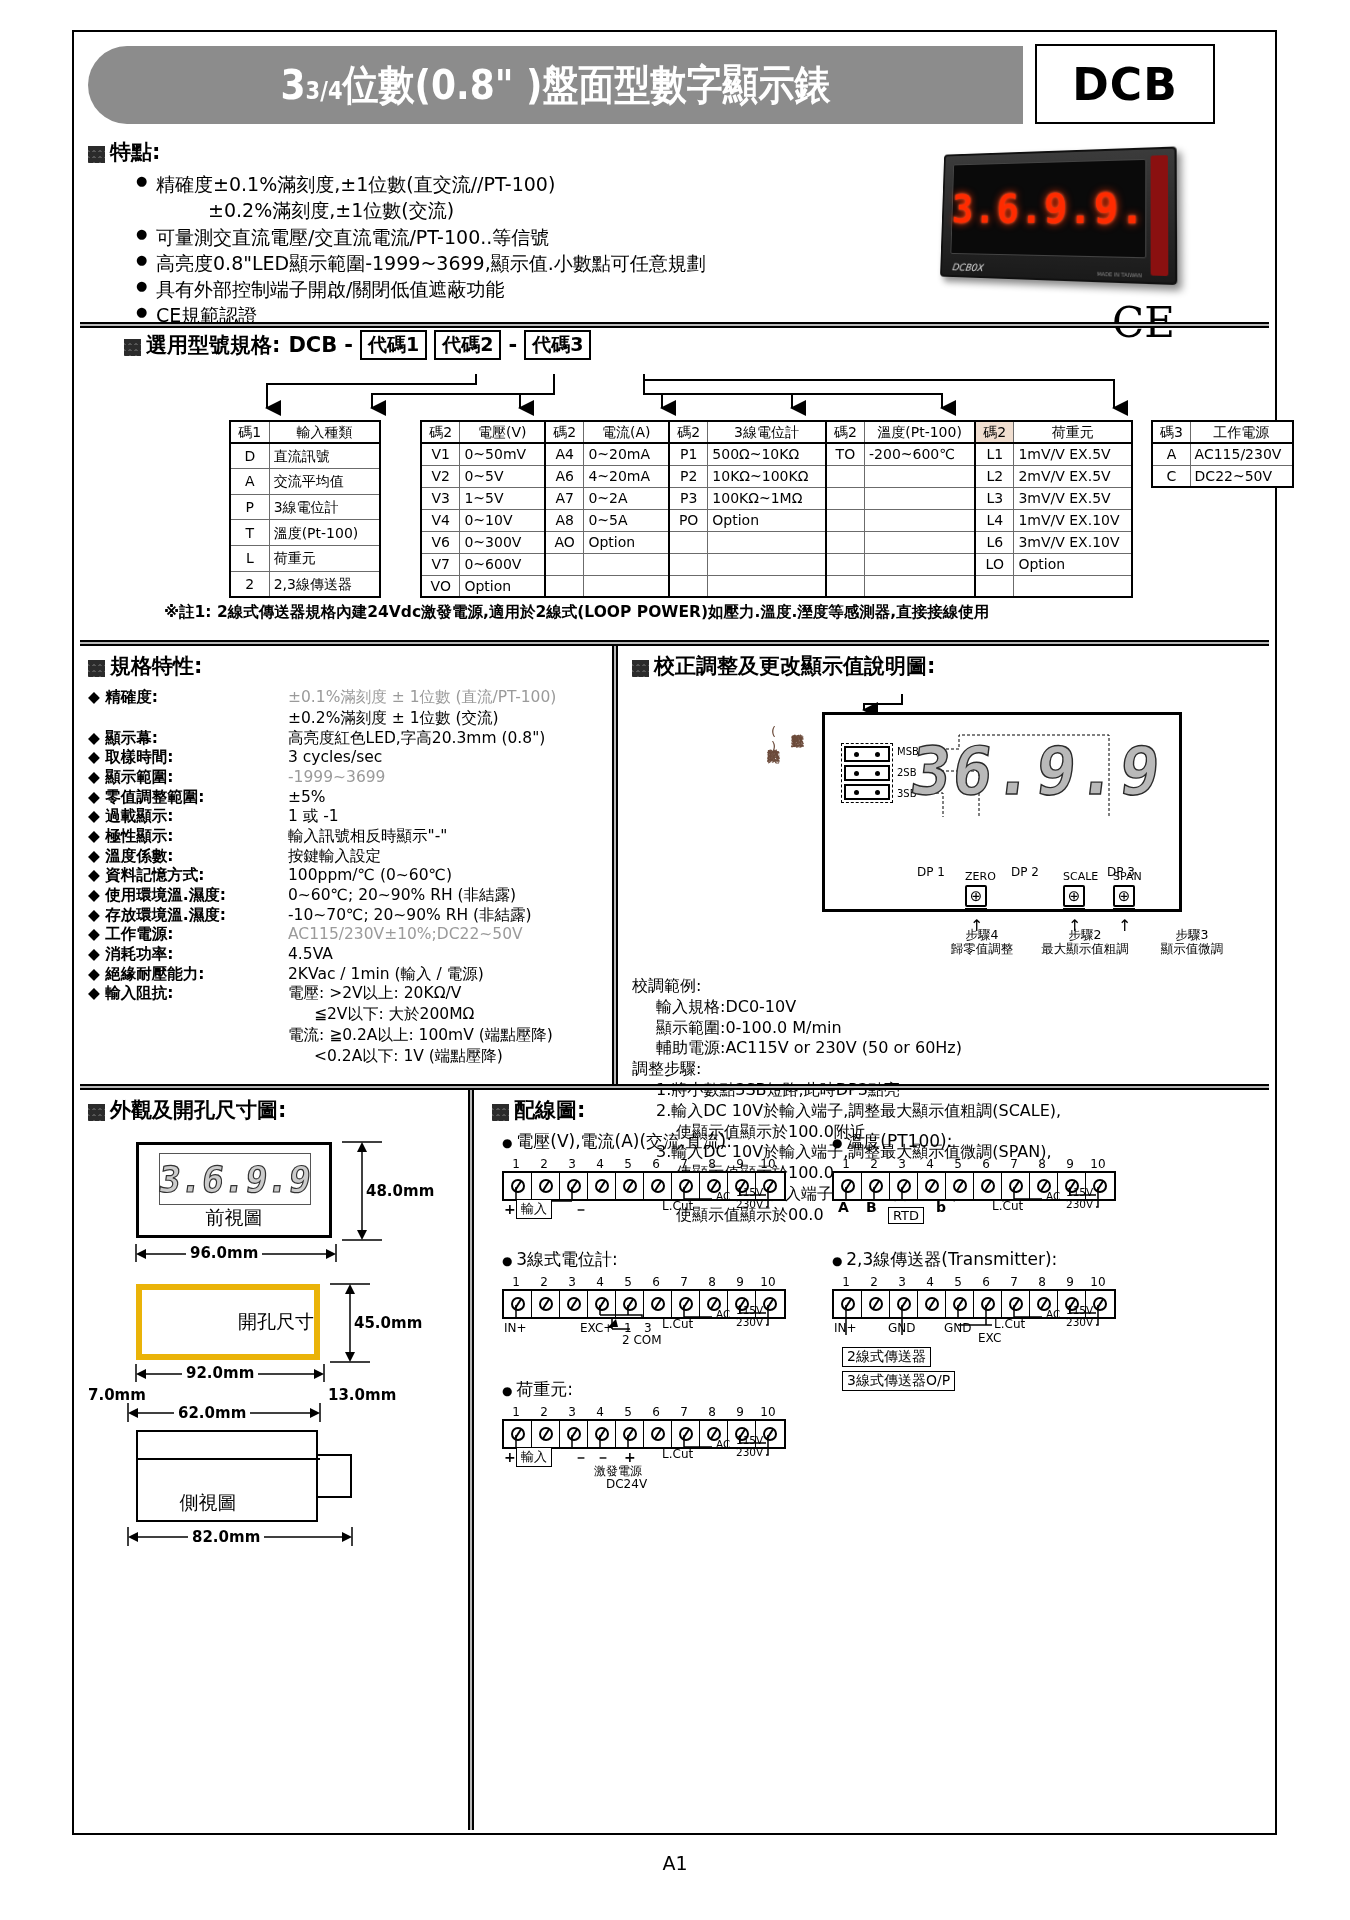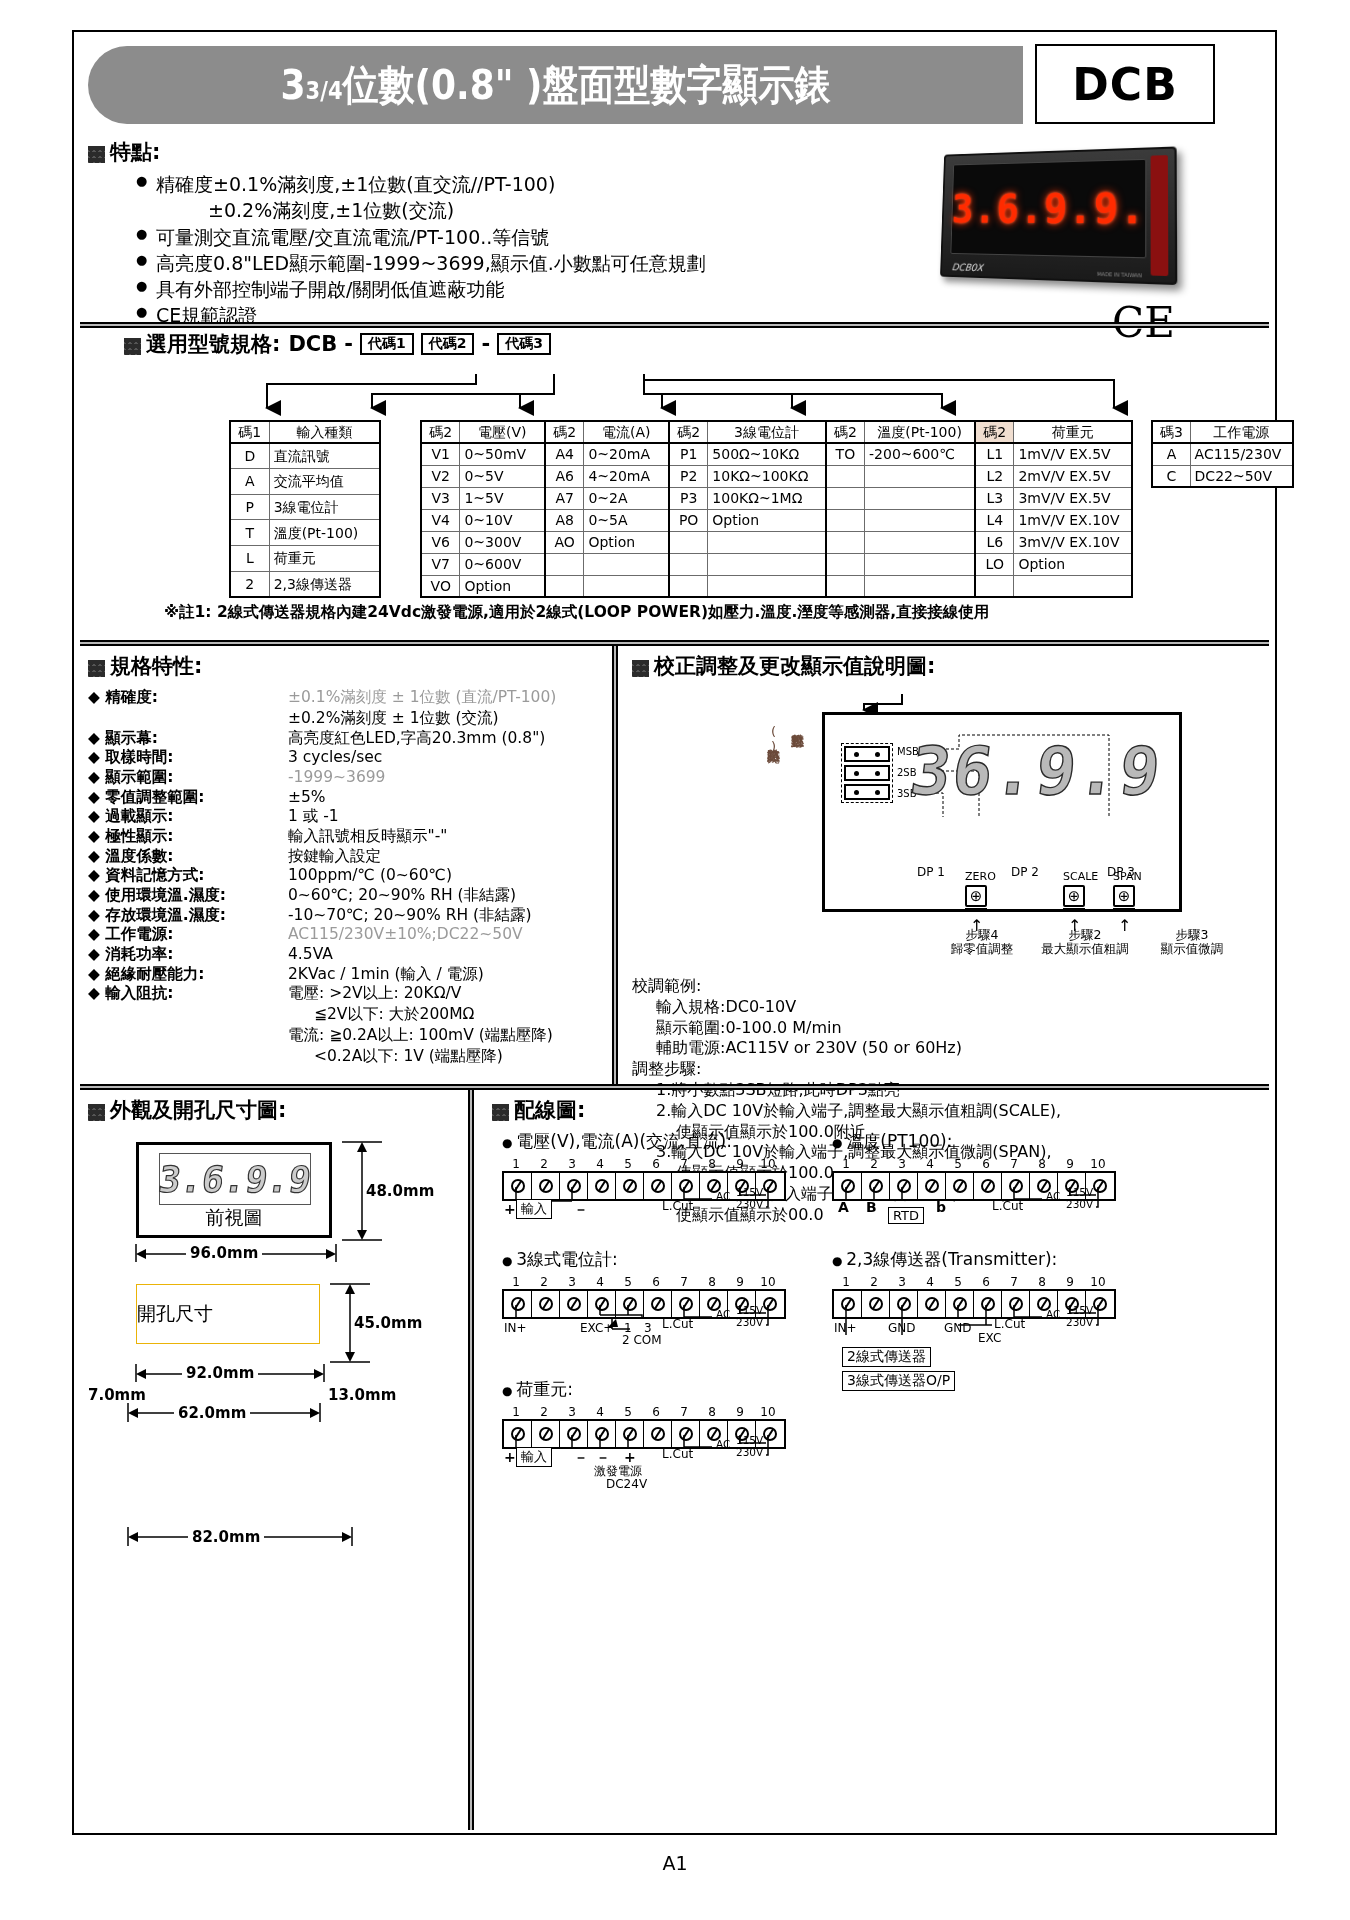--- a/index.html
+++ b/index.html
@@ -66,21 +66,21 @@
                 font-size:40px; color:#ff2b00; letter-spacing:1px;
                 text-shadow:0 0 9px #ff3300,0 0 3px #ff7755; font-weight:700; }
   .photo-label { position:absolute; left:12px; bottom:3px; color:#ddd; font-size:10px;
                  font-style:italic; transform:skewX(-8deg); }
   .photo-code { position:absolute; right:30px; bottom:3px; color:#888; font-size:5px; }
   .ce { position:absolute; left:1040px; top:268px; font-size:42px; font-family:"DejaVu Serif","Liberation Serif",serif; }
 
   
   .modelsec { position:absolute; left:16px; top:300px; width:1170px;margin-left:36px; }
   .modelsec .sec-h { font-size:21px; }
-  .code-box { border:2px solid #000; padding:0px 6px; font-size:14px; font-weight:700; background:#fff; }
+  .code-box { border:2px solid #000; padding:0px 6px; font-size:19px; font-weight:700; background:#fff; }
 
   .arrowzone { position:absolute; left:0; top:42px; width:1170px; height:50px; }
 
   .tables { position:absolute; left:0; top:90px; width:1170px; display:flex; gap:0; }
   table.codet { border-collapse:collapse; font-size:14px; background:#fff; }
   table.codet th, table.codet td { border:1px solid #6b6b6b; padding:1px 4px; height:22px; line-height:18px; white-space:nowrap; }
   table.codet thead th { border-bottom:2px solid #000; font-weight:400; text-align:center; }
   table.codet .code-col { text-align:center; width:42px; }
   table.codet.outer { border:2px solid #000; }
   .thi { font-weight:400; }
@@ -134,22 +134,22 @@
   .calib-text .itm2 { padding-left:44px; white-space:nowrap; }
 
   
   .dims { position:absolute; left:16px; top:1066px; width:340px; }
   .dimbox { position:relative; margin-top:10px; }
   .frontview { position:absolute; left:48px; top:8px; width:196px; height:96px; border:3px solid #000; }
   .fv-inner { position:absolute; left:20px; top:8px; width:152px; height:52px; border:1px solid #555; display:flex; align-items:center; justify-content:center; }
   .fv-digits { font-family:"DejaVu Sans Mono","Liberation Mono",monospace; font-size:36px; color:#ccc;
                -webkit-text-stroke:1.2px #333; transform:skewX(-8deg); font-weight:700; letter-spacing:0px;}
   .fv-cap { position:absolute; left:0; right:0; bottom:4px; text-align:center; font-size:19px; }
-  .cutbox { position:absolute; left:48px; top:150px; width:184px; height:60px; border:1px solid #eab308;
-            display:flex; align-items:center; justify-content:flex-start; font-size:19px; }
+  .cutbox { position:absolute; left:48px; top:150px; width:184px; height:76px; border:6px solid #eab308;
+            display:flex; align-items:center; justify-content:flex-end; font-size:19px; }
   .sidebox { position:absolute; left:48px; top:268px; width:220px; height:92px; }
   .sb-main { position:absolute; left:0; top:0; width:182px; height:92px; border:2px solid #000; }
   .sb-tail { position:absolute; left:182px; top:24px; width:34px; height:44px; border:2px solid #000; border-left:none; }
   .sb-line { position:absolute; left:0; top:26px; width:182px; border-top:2px solid #000; }
   .sb-cap { position:absolute; left:0; right:38px; bottom:4px; text-align:center; font-size:19px; }
   .dimtxt { position:absolute; font-size:15px; font-weight:700; }
 
   
   .wiring { position:absolute; left:420px; top:1066px; width:770px; }
   .wgroup { position:absolute; }
@@ -649,20 +649,27 @@
         <g stroke="#000" stroke-width="1.5" fill="none">
           <path d="M4,1 L4,20"></path>
             <path d="M196,1 L196,20"></path>
           <path d="M8,11 L192,11"></path>
           <path d="M14,6 L4,11 L14,16 z" fill="#000" stroke="none"></path>
           <path d="M186,6 L196,11 L186,16 z" fill="#000" stroke="none"></path>
         </g>
       </svg>
       <div class="dimtxt" style="left:86px;top:270px;background:#fff;padding:0 4px;">62.0mm</div>
 
+      <div class="sidebox" style="top:296px;">
+        <div class="sb-main">
+          <div class="sb-line"></div>
+          <div class="sb-cap">側視圖</div>
+        </div>
+        <div class="sb-tail"></div>
+      </div>
 
       <svg style="position:absolute;left:36px;top:392px;width:240px;height:22px;" viewBox="0 0 240 22">
         <g stroke="#000" stroke-width="1.5" fill="none">
           <path d="M4,1 L4,20"></path>
             <path d="M228,1 L228,20"></path>
           <path d="M8,11 L224,11"></path>
           <path d="M14,6 L4,11 L14,16 z" fill="#000" stroke="none"></path>
           <path d="M218,6 L228,11 L218,16 z" fill="#000" stroke="none"></path>
         </g>
       </svg>

